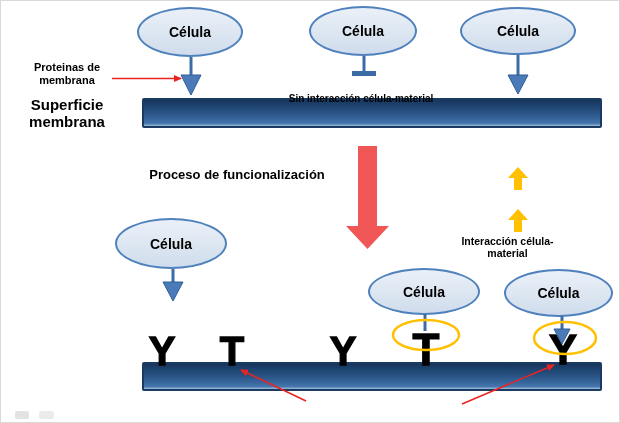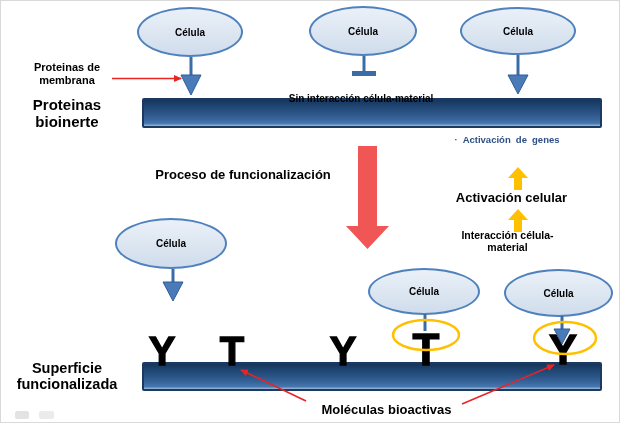--- a/index.html
+++ b/index.html
@@ -14,21 +14,21 @@
     border:2px solid #1b3a61;border-radius:2px;box-sizing:border-box;
     background:linear-gradient(180deg,#16355b 0%,#1e4470 22%,#2a5384 48%,#38679d 75%,#4577ae 90%,#9db9d8 100%);
   }
   .bar-top{top:97px;}
   .bar-bottom{top:361px;height:29px;}
   
   .cell{
     position:absolute;z-index:20;border:2px solid #4f81bd;border-radius:50%;
     background:linear-gradient(180deg,#eaf0f8 0%,#dce6f1 55%,#d0dcec 100%);
     display:flex;align-items:center;justify-content:center;
-    font-weight:bold;font-size:10px;color:#000;box-sizing:border-box;
+    font-weight:bold;font-size:14px;color:#000;box-sizing:border-box;
   }
   #c1{left:136px;top:6px;width:106px;height:50px;}
   #c2{left:308px;top:5px;width:108px;height:50px;}
   #c3{left:459px;top:6px;width:116px;height:48px;}
   #c4{left:114px;top:217px;width:112px;height:51px;}
   #c5{left:367px;top:267px;width:112px;height:47px;}
   #c6{left:503px;top:268px;width:109px;height:48px;}
   
   .mol{
     position:absolute;z-index:15;color:#000;font-weight:bold;line-height:1;
@@ -37,23 +37,23 @@
   #m1{left:141px;top:330px;width:40px;font-size:40px;}
   #m2{left:211px;top:330px;width:40px;font-size:40px;}
   #m3{left:322px;top:330px;width:40px;font-size:40px;}
   #m4{left:403px;top:327px;width:44px;font-size:44px;}
   #m5{left:540px;top:328px;width:44px;font-size:42px;}
   
   .lbl{position:absolute;z-index:30;font-weight:bold;color:#000;text-align:center;}
   #proteinas{left:20px;top:60px;width:92px;font-size:11px;line-height:1.15;}
   #sup-bio{left:8px;top:96px;width:116px;font-size:15px;line-height:1.1;}
   #sin-int{left:248px;top:92px;width:224px;font-size:10px;}
-  #proceso{left:130px;top:166px;width:224px;font-size:13px;}
+  #proceso{left:124px;top:166px;width:224px;font-size:13px;}
   #act-cel{left:428px;top:189px;width:165px;font-size:13px;}
-  #interaccion{left:458px;top:228px;width:97px;font-size:10.5px;line-height:1.18;}
+  #interaccion{left:458px;top:234px;width:97px;font-size:10.5px;line-height:1.18;}
   #sup-fun{left:0px;top:359px;width:132px;font-size:14.5px;line-height:1.12;}
   #moleculas{left:298px;top:401px;width:175px;font-size:13px;}
   
   #effects{
     position:absolute;z-index:30;left:392px;top:134px;width:228px;
     color:#2d4f86;font-weight:bold;font-size:9.5px;line-height:1.15;
     text-align:center;word-spacing:2.5px;
   }
   .eff-item .bullet{margin-right:5px;}
   
@@ -90,32 +90,26 @@
     <span>Célula</span>
   </div>
   <div class="cell" id="c5">
     <span>Célula</span>
   </div>
   <div class="cell" id="c6">
     <span>Célula</span>
   </div>
 
   <div class="lbl" id="proteinas">Proteinas de membrana</div>
-  <div class="lbl" id="sup-bio">Proteinas bioinerte</div>
+  <div class="lbl" id="sup-bio">Superficie membrana</div>
   <div class="lbl" id="sin-int">Sin interacción célula-material</div>
   <div class="lbl" id="proceso">Proceso de funcionalización</div>
-  <div class="lbl" id="act-cel">Activación celular</div>
   <div class="lbl" id="interaccion">Interacción célula-material</div>
-  <div class="lbl" id="sup-fun">Superficie funcionalizada</div>
-  <div class="lbl" id="moleculas">Moléculas bioactivas</div>
 
   <div id="effects">
-    <div class="eff-item">
-      <span class="bullet">·</span><span>Activación de genes</span>
-    </div>
   </div>
 
   <span class="artifact" id="art1"></span>
   <span class="artifact" id="art2"></span>
 
   <svg id="overlay" width="620" height="423" viewBox="0 0 620 423">
     <defs>
       <marker id="ra" markerUnits="userSpaceOnUse" markerWidth="9" markerHeight="8" refX="7" refY="3.5" orient="auto">
         <path d="M0,0 L8,3.5 L0,7 Z" fill="#ea2323"></path>
       </marker>

